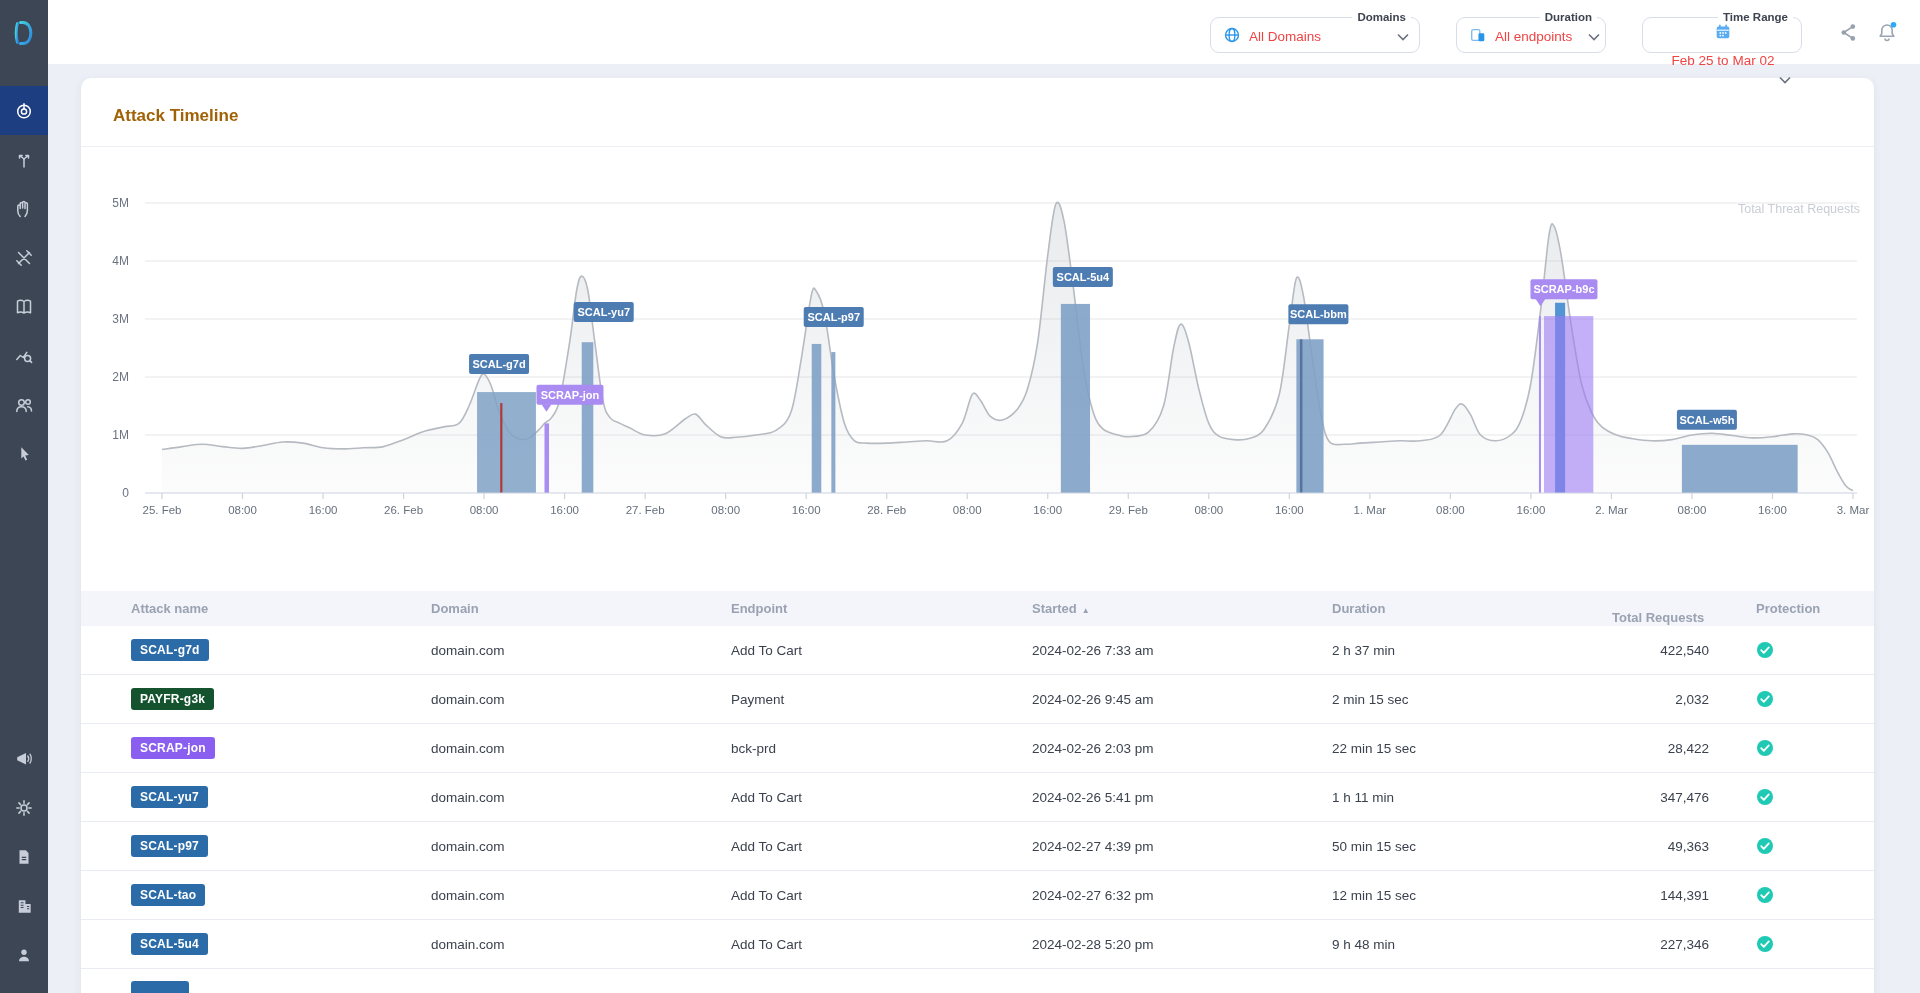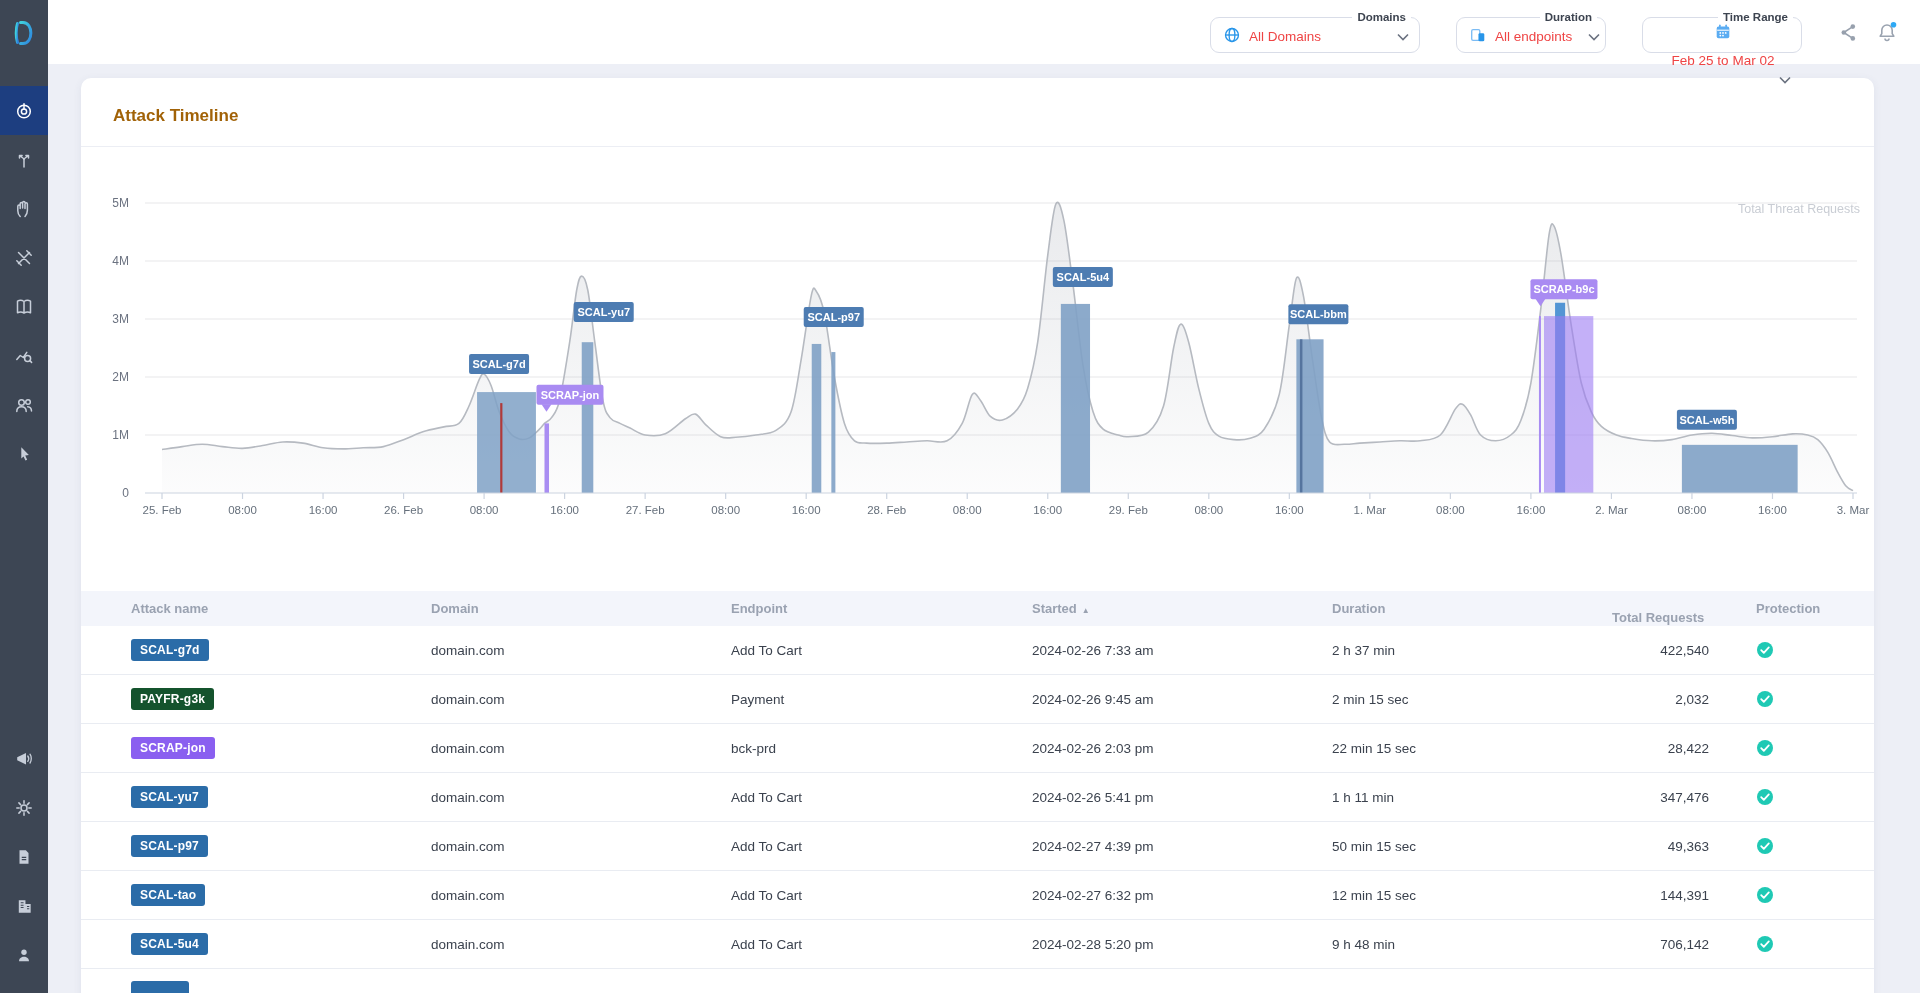--- a/index.html
+++ b/index.html
@@ -453,21 +453,21 @@
       <path d="M5.2 9.2 L7.8 11.8 L12.8 6.4" fill="none" stroke="#fff" stroke-width="1.8" stroke-linecap="round" stroke-linejoin="round"></path>
               </svg>
             </div>
           </div>
           <div class="tr">
             <div class="td"><span class="badge blue">SCAL-5u4</span></div>
             <div class="td">domain.com</div>
             <div class="td">Add To Cart</div>
             <div class="td">2024-02-28 5:20 pm</div>
             <div class="td">9 h 48 min</div>
-            <div class="td right">706,142</div>
+            <div class="td right">227,346</div>
             <div class="td td-protection">
               <svg width="18" height="18" viewBox="0 0 18 18">
       <circle cx="9" cy="9" r="8" fill="#1fc9b4"></circle>
       <path d="M5.2 9.2 L7.8 11.8 L12.8 6.4" fill="none" stroke="#fff" stroke-width="1.8" stroke-linecap="round" stroke-linejoin="round"></path>
               </svg>
             </div>
           </div>
           <div class="tr">
             <div class="td"><span class="badge blue empty"></span></div>
             <div class="td"></div>

